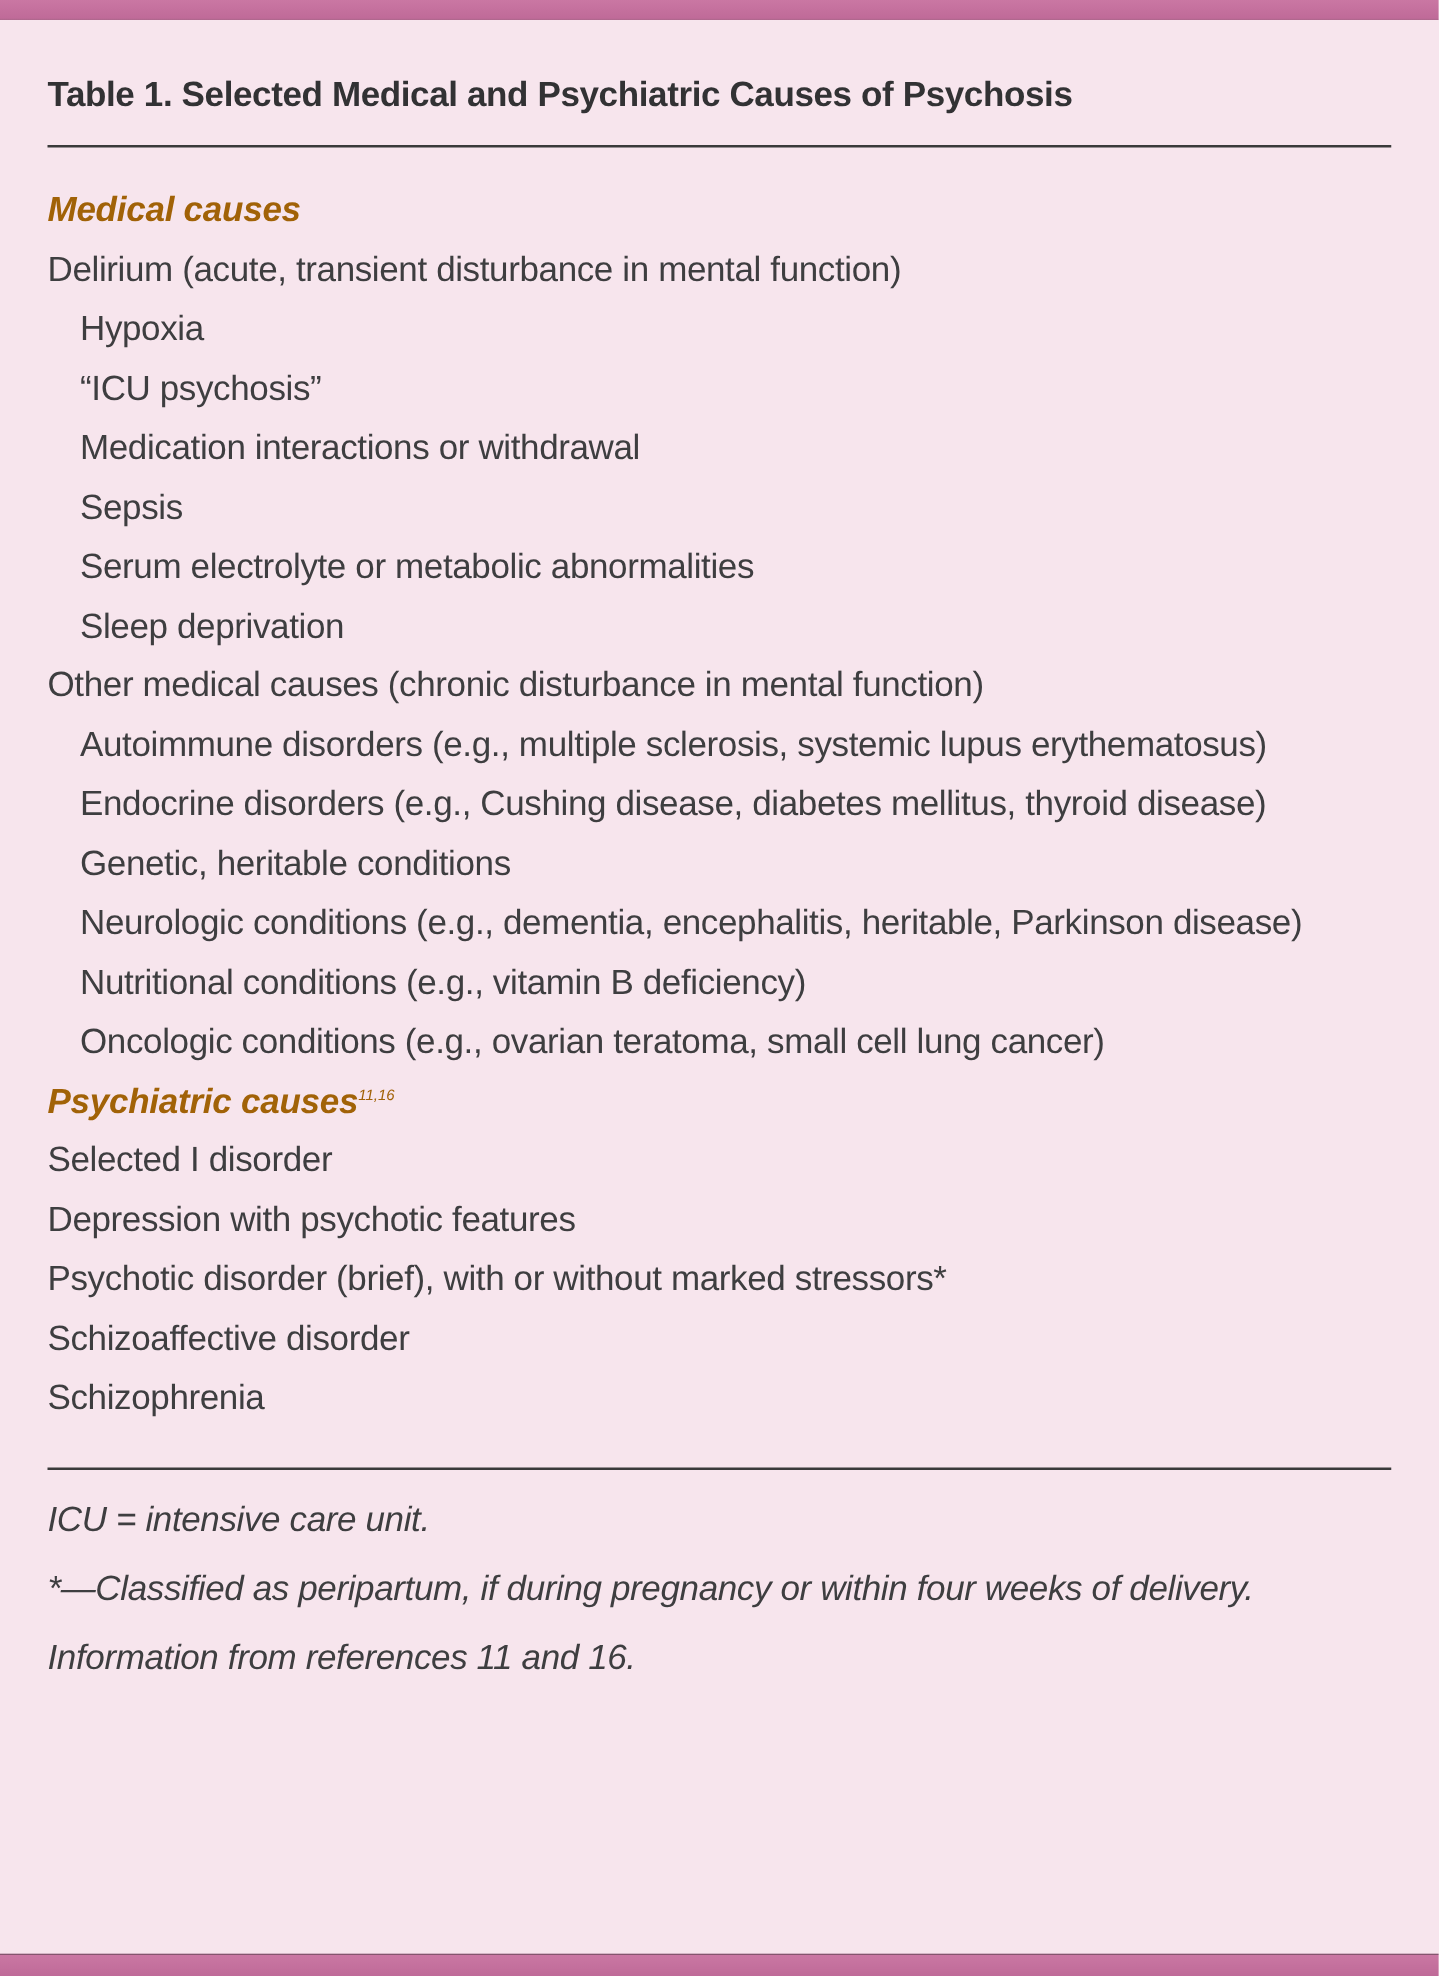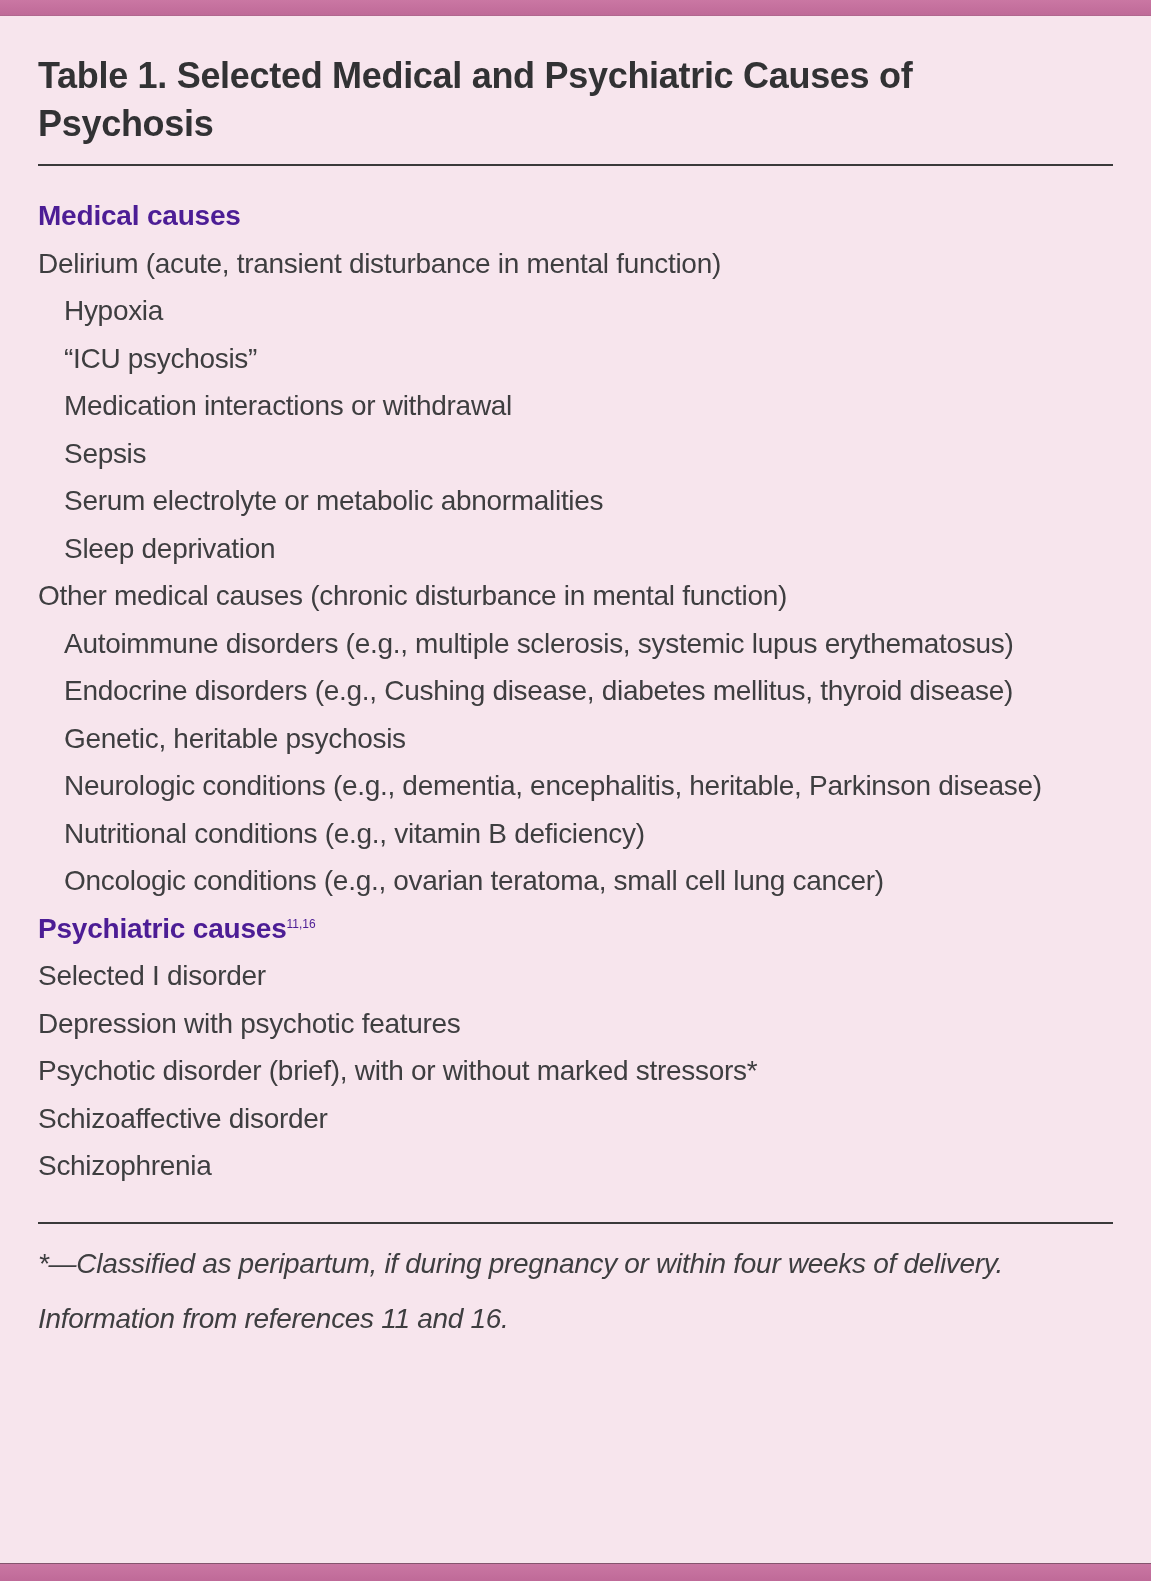--- a/index.html
+++ b/index.html
@@ -17,21 +17,21 @@
     left: 0;
     width: 100%;
     background: linear-gradient(#ca77a3, #bf6a98);
   }
   .accent-bar.top { top: 0; height: 16px; border-bottom: 1px solid rgba(0,0,0,0.12); }
   .accent-bar.bottom { bottom: 0; height: 18px; border-top: 1px solid rgba(60,60,60,0.45); }
 
   .content { padding: 52px 38px 0 38px; }
 
   .table-title {
-    font-size: 36px;
+    font-size: 28px;
     font-weight: 700;
     line-height: 48px;
     letter-spacing: -0.3px;
     color: #323234;
     max-width: 930px;
   }
 
   .rule {
     border: none;
     border-top: 2px solid #3a3a3a;
@@ -47,22 +47,23 @@
     white-space: nowrap;
   }
   .row.i1 { padding-left: 26px; }
   .row.hang {
     white-space: normal;
     padding-left: 52px;
     text-indent: -26px;
   }
   .row.heading {
     font-weight: 700;
-    color: #4c1d95;
+    color: #a16207;
     letter-spacing: -0.2px;
+    font-style: italic;
   }
   .row.heading sup {
     font-weight: 400;
     font-size: 12px;
     letter-spacing: 0;
     line-height: 0;
     vertical-align: super;
   }
 
   .footnotes { margin-top: 12px; }
@@ -91,36 +92,37 @@
     <div class="row i0">Delirium (acute, transient disturbance in mental function)</div>
     <div class="row i1">Hypoxia</div>
     <div class="row i1">“ICU psychosis”</div>
     <div class="row i1">Medication interactions or withdrawal</div>
     <div class="row i1">Sepsis</div>
     <div class="row i1">Serum electrolyte or metabolic abnormalities</div>
     <div class="row i1">Sleep deprivation</div>
     <div class="row i0">Other medical causes (chronic disturbance in mental function)</div>
     <div class="row i1">Autoimmune disorders (e.g., multiple sclerosis, systemic lupus erythematosus)</div>
     <div class="row i1">Endocrine disorders (e.g., Cushing disease, diabetes mellitus, thyroid disease)</div>
-    <div class="row i1">Genetic, heritable psychosis</div>
+    <div class="row i1">Genetic, heritable conditions</div>
     <div class="row i1">Neurologic conditions (e.g., dementia, encephalitis, heritable, Parkinson disease)</div>
     <div class="row i1">Nutritional conditions (e.g., vitamin B deficiency)</div>
     <div class="row i1">Oncologic conditions (e.g., ovarian teratoma, small cell lung cancer)</div>
 
     <div class="row heading"><span>Psychiatric causes</span><sup>11,16</sup></div>
     <div class="row i0">Selected I disorder</div>
     <div class="row i0">Depression with psychotic features</div>
     <div class="row i0">Psychotic disorder (brief), with or without marked stressors*</div>
     <div class="row i0">Schizoaffective disorder</div>
     <div class="row i0">Schizophrenia</div>
 
   </div>
 
   <hr class="rule footer-rule">
 
   <div class="footnotes">
+    <div class="footnote">ICU = intensive care unit.</div>
     <div class="footnote">*—Classified as peripartum, if during pregnancy or within four weeks of delivery.</div>
     <div class="footnote">Information from references 11 and 16.</div>
   </div>
 
 </div>
 
 <div class="accent-bar bottom"></div>
 
 </body></html>

